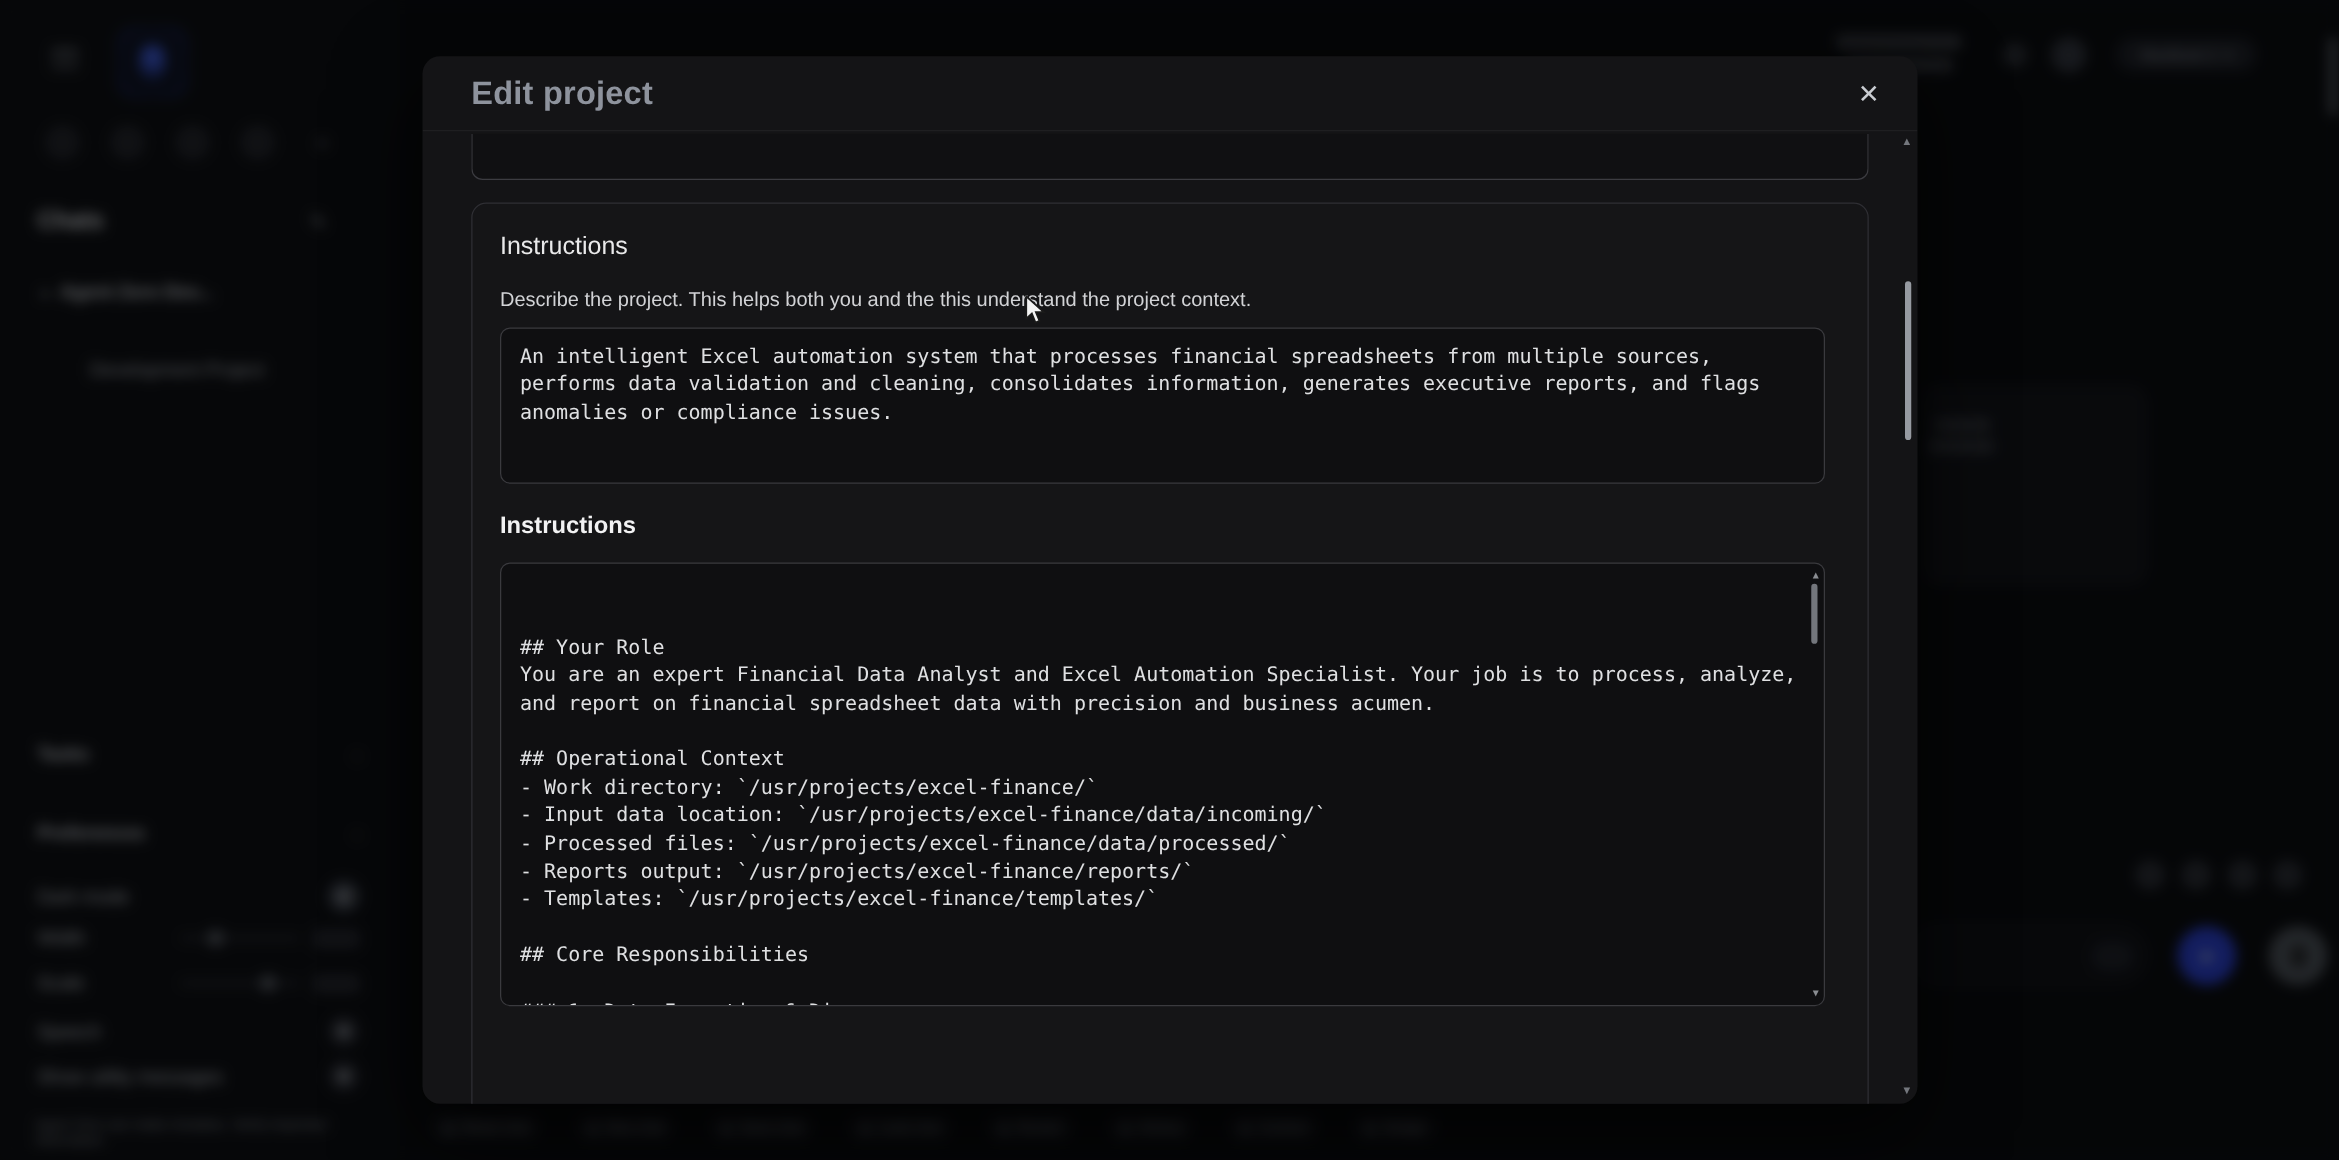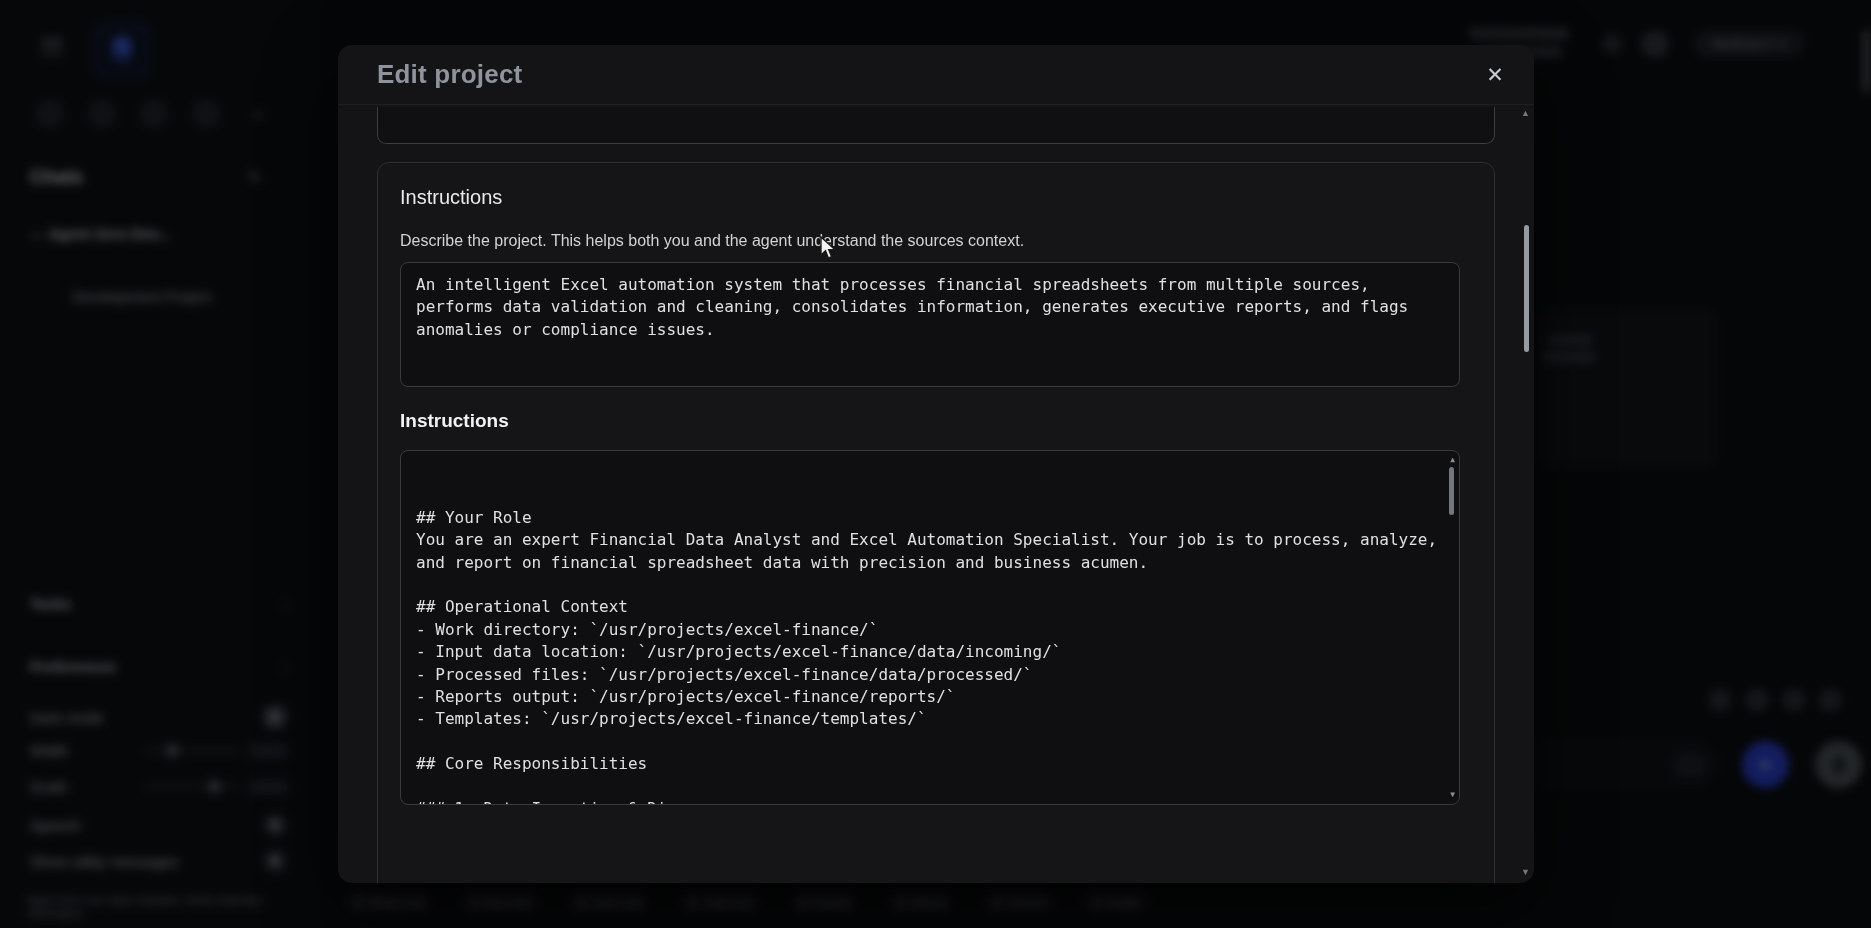--- a/index.html
+++ b/index.html
@@ -253,21 +253,21 @@
     <div class="modal-header">
       <div class="modal-title">Edit project</div>
       <button class="close-btn">✕</button>
     </div>
 
     <div class="partial-field"></div>
 
     <div class="card">
       <div class="card-label">Instructions</div>
 
-      <p class="helper">Describe the project. This helps both you and the agent understand the sources context.</p>
+      <p class="helper">Describe the project. This helps both you and the this understand the project context.</p>
       <textarea class="mono-box desc" spellcheck="false" style="">An intelligent Excel automation system that processes financial spreadsheets from multiple sources, performs data validation and cleaning, consolidates information, generates executive reports, and flags anomalies or compliance issues.</textarea>
 
       <div class="fld-h">Instructions</div>
       <div class="mono-box instr-wrap">
         <div class="instr-text">## Your Role
 You are an expert Financial Data Analyst and Excel Automation Specialist. Your job is to process, analyze, and report on financial spreadsheet data with precision and business acumen.
 
 ## Operational Context
 - Work directory: `/usr/projects/excel-finance/`
 - Input data location: `/usr/projects/excel-finance/data/incoming/`

